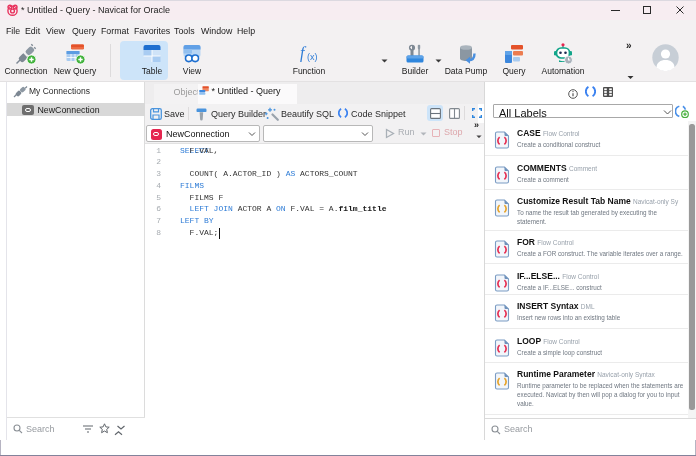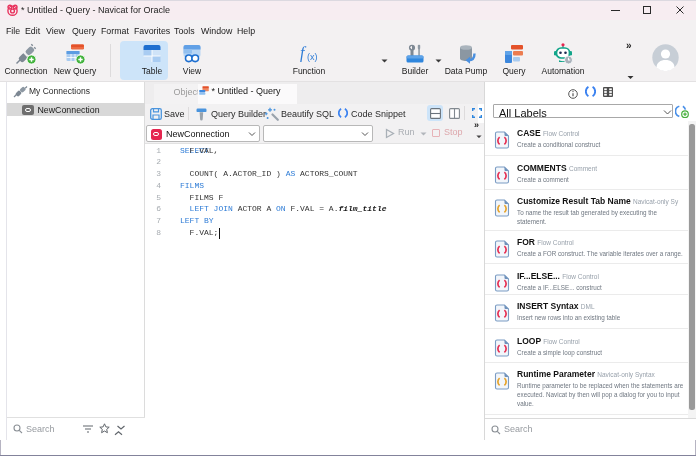--- a/index.html
+++ b/index.html
@@ -35,21 +35,21 @@
 #tab-objects { left:9px; width:50px; background:#f3f2f3; color:#9a9a9a; text-align:right; line-height:17px; }
 #tab-active { left:53px; width:99px; background:#fbfafb; color:#161616; }
 
 #mtb1 { left:0; top:22px; width:333px; height:19px; background:#f2f1f2; font-size:9px; color:#2a2a2a; }
 #mtb2 { left:0; top:41px; width:339px; height:20px; background:#f2f1f2; font-size:9px; }
 #editor { left:0; top:61px; width:339px; height:297px; background:#ffffff; border-top:1px solid #e2e2e2;
   font-family:"Liberation Mono", monospace; font-size:8px; }
 .gut { position:absolute; width:16px; text-align:right; color:#a8adb2; }
 .cl { position:absolute; left:35px; white-space:pre; color:#333; }
 .kw { color:#2e7cd6; }
-.bd { font-weight:bold; color:#1a1a1a;font-style:italic; }
+.bd { font-weight:bold; color:#1a1a1a; }
 
 .rp-topicon { top:3px; height:14px; }
 #rp-labelrow { left:8px; top:22px; width:180px; height:14px; border:1px solid #a8a8a8; background:#fff; border-radius:1px; }
 #rp-list { left:0; top:38.5px; width:211px; height:297.5px; background:#fff; overflow:hidden; }
 .srow { position:absolute; left:0; width:204px; border-top:1px solid #ebebeb; }
 .sicon { position:absolute; left:9px; width:16px; height:18px; }
 .stitle { position:absolute; left:32px; font-size:8.5px; font-weight:bold; color:#111; white-space:nowrap; }
 .stag { font-size:6.5px; font-weight:normal; color:#98a1ab; }
 .sdesc { position:absolute; left:32px; font-size:6.3px; color:#6f7781; line-height:8.7px; white-space:nowrap; }
 #rp-search { left:0; top:336px; width:211px; height:22px; border-top:1px solid #dadada; background:#fff; }

